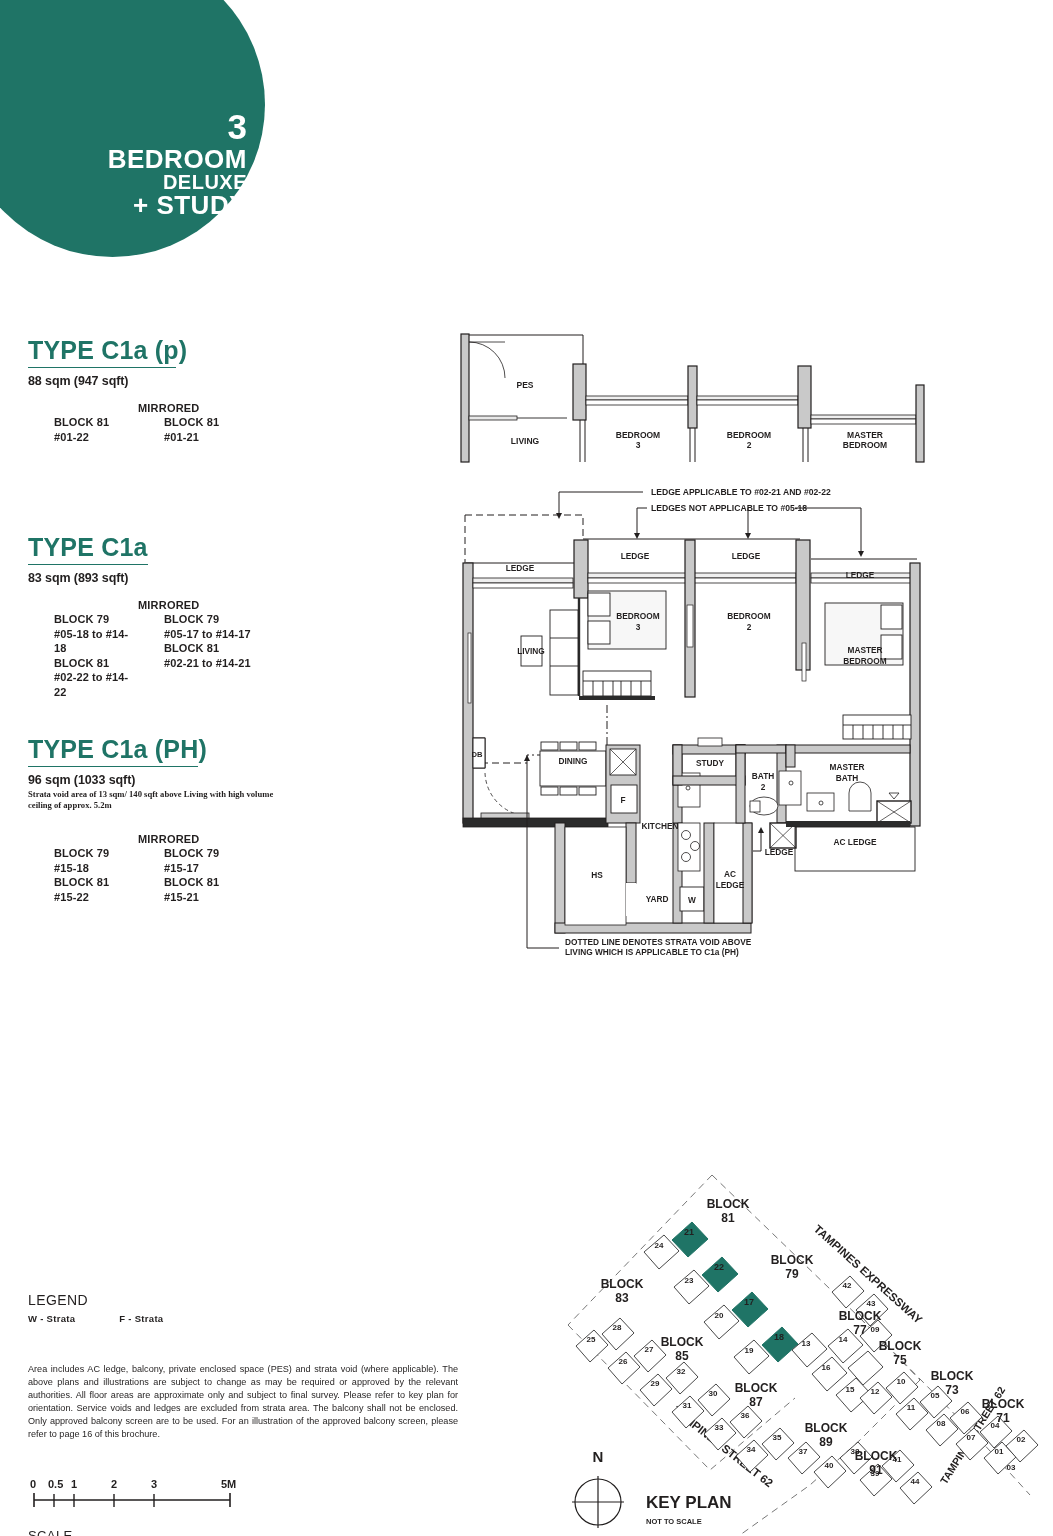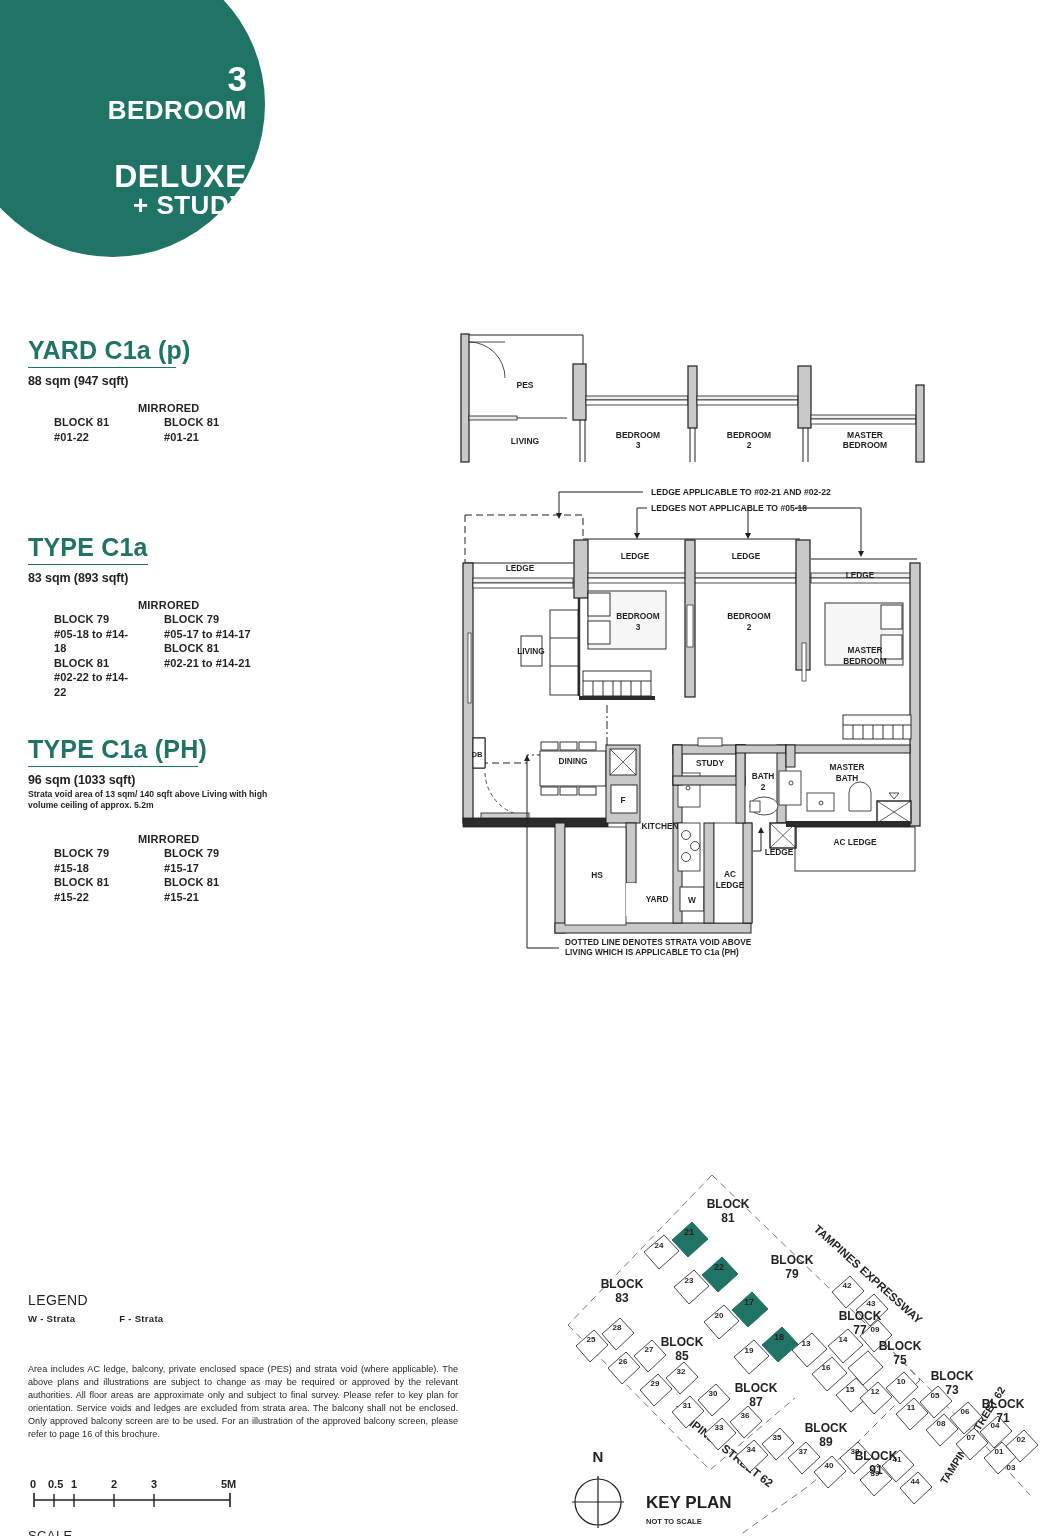--- a/index.html
+++ b/index.html
@@ -8,30 +8,30 @@
 
   
   #badge{position:absolute;left:-40px;top:-48px;width:305px;height:305px;
          background:#1f7466;
          border-radius:0 50% 50% 50%;
          transform:rotate(0deg);}
   #badge-inner{position:absolute;right:18px;bottom:38px;width:230px;
          text-align:right;color:#ffffff;font-weight:bold;line-height:1.02;}
   #badge-num{font-size:35px;letter-spacing:0px;display:block;margin-bottom:1px;}
   #badge-l1{font-size:26px;display:block;letter-spacing:.5px;}
-  #badge-l2{font-size:32px;display:block;letter-spacing:.5px;margin-top:36px;}
+  #badge-l2{font-size:20px;display:block;letter-spacing:.5px;}
   #badge-l3{font-size:26px;display:block;letter-spacing:.5px;}
 
   
   .type-block{position:absolute;left:28px;width:270px;}
   .type-title{color:#1f7466;font-size:25px;font-weight:bold;letter-spacing:.2px;
               margin:0 0 2px 0;}
   .type-rule{border-bottom:1.3px solid #1f7466;width:148px;margin-bottom:6px;}
   .type-area{font-size:12.5px;font-weight:bold;margin:0 0 2px 0;letter-spacing:-.1px;}
-  .type-note{font-size:8.6px;font-weight:bold;line-height:1.28;margin:0 0 4px 0;}
+  .type-note{font-size:8.6px;font-weight:bold;line-height:1.28;margin:0 0 4px 0;font-family:Liberation Serif, serif;}
   .unit-cols{display:flex;margin-top:14px;}
   .unit-col{width:110px;}
   .unit-col.right{width:150px;}
   .mirrored-lbl{font-size:11px;font-weight:bold;letter-spacing:.2px;margin-bottom:1px;}
   .mirrored-spacer{height:13px;}
   .unit-line{font-size:11px;font-weight:bold;line-height:1.32;letter-spacing:.1px;margin-left:26px;}
 
   
   #legend{position:absolute;left:28px;top:1292px;width:440px;}
   .legend-title{font-size:14px;letter-spacing:.4px;margin-bottom:5px;}
@@ -56,21 +56,21 @@
 <div id="badge">
   <div id="badge-inner">
     <span id="badge-num">3</span>
     <span id="badge-l1">BEDROOM</span>
     <span id="badge-l2">DELUXE</span>
     <span id="badge-l3">+ STUDY</span>
   </div>
 </div>
 
 <div class="type-block" style="top:336px">
-  <div class="type-title">YARD C1a (p)</div>
+  <div class="type-title">TYPE C1a (p)</div>
   <div class="type-rule"></div>
   <div class="type-area">88 sqm (947 sqft)</div>
   <div class="unit-cols">
     <div class="unit-col">
       <div class="mirrored-spacer"></div>
       <div class="unit-line">BLOCK 81</div>
       <div class="unit-line">#01-22</div>
     </div>
     <div class="unit-col right">
       <div class="mirrored-lbl">MIRRORED</div>

